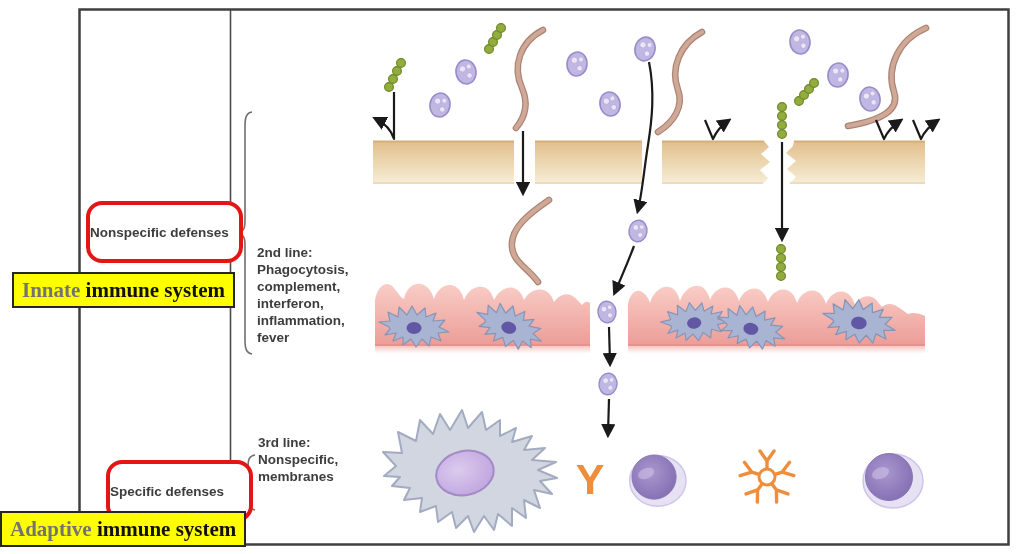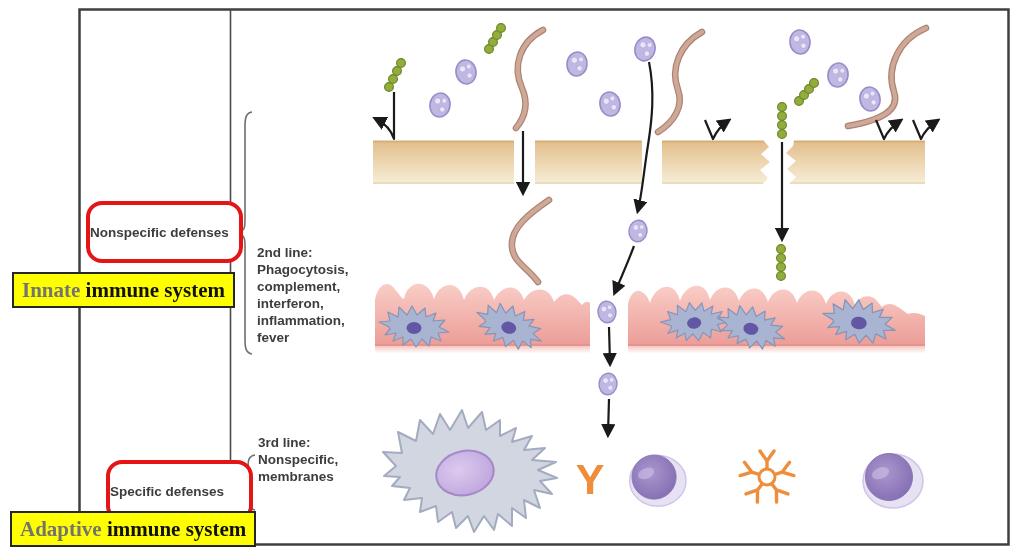--- a/index.html
+++ b/index.html
@@ -248,21 +248,21 @@
 
 <div class="redbox" style="left:106px;top:447px;width:147px;height:62px;margin-top:13px;">
   <span>Specific defenses</span>
 </div>
 
 <div class="ybox" style="left:12px;top:272px;">
   <span class="hl">Innate</span>
       <span> immune system</span>
 </div>
 
-<div class="ybox" style="left:10px;top:511px;">
+<div class="ybox" style="left:0;top:511px;">
   <span class="hl">Adaptive</span>
       <span> immune system</span>
 </div>
 
 
 <div class="tblock" style="left:257px;top:244px;">
   <div>2nd line:</div>
   <div>Phagocytosis,</div>
   <div>complement,</div>
   <div>interferon,</div>

